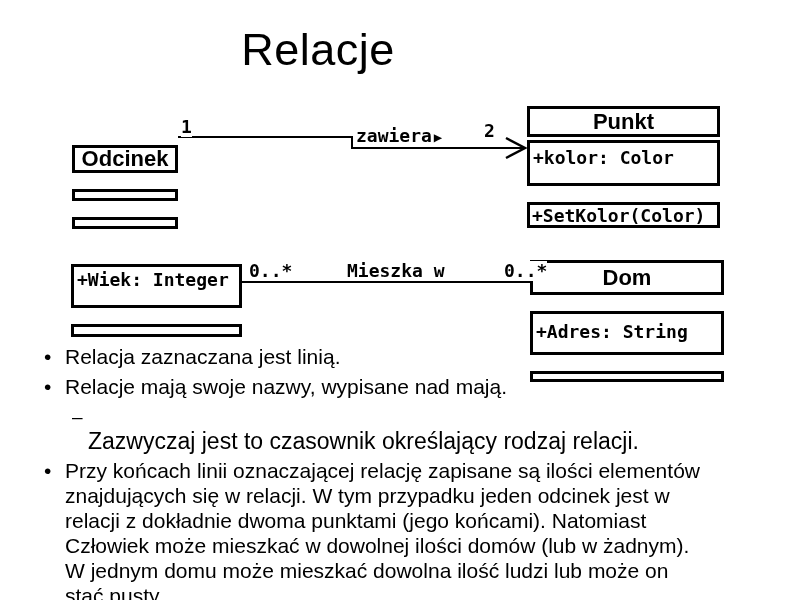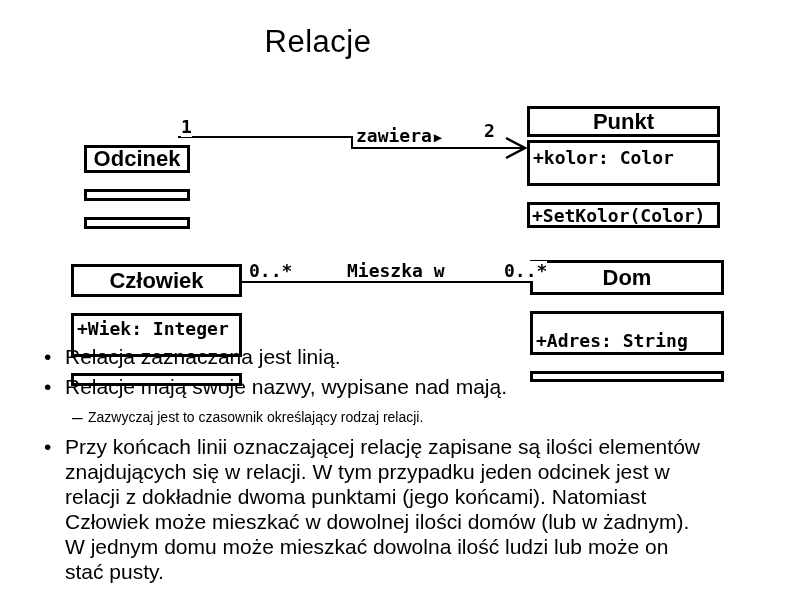--- a/index.html
+++ b/index.html
@@ -7,21 +7,21 @@
     position: relative;
     width: 800px; height: 600px;
     background: #ffffff;
     overflow: hidden;
     font-family: "Liberation Sans", sans-serif;
     color: #000000;
   }
   .slide-title {
     position: absolute; top: 24px; left: 0; width: 636px;
     text-align: center;
-    font-size: 31px; font-weight: 400;
+    font-size: 45px; font-weight: 400;
     letter-spacing: 0.5px;
   }
   svg.lines { position: absolute; left:0; top:0; z-index: 1; }
 
   .uml-box { position: absolute; display: flex; flex-direction: column; z-index: 2; }
   .comp {
     border: 3px solid #000; background: #fff; box-sizing: border-box; margin-top: 28px;
   }
   .comp + .comp { margin-top: 16px; }
   .uml-title {
@@ -50,56 +50,55 @@
     width: 21px; flex: 0 0 21px;
     font-size: 21px; line-height: 25px;
   }
   .b-row .b-text {
     width: 640px;
     font-size: 21px; line-height: 25px;
     letter-spacing: 0px;
   }
   .b-row.level2 { margin-left: 28px; margin-bottom: 4px; }
   .b-row.level2 .marker { width: 16px; flex: 0 0 16px; font-size: 19px; line-height: 26px; }
-  .b-row.level2 .b-text { width: 600px; font-size: 14px; line-height: 26px; }
+  .b-row.level2 .b-text { width: 600px; font-size: 23px; line-height: 26px; margin-top: 24px; }
 </style>
 </head>
 <body>
 
 <div class="slide">
 
   <div class="slide-title">Relacje</div>
 
   <svg class="lines" width="800" height="600" viewBox="0 0 800 600">
     <polyline points="178,137 352,137 352,148 523,148" fill="none" stroke="#000" stroke-width="2"></polyline>
     <path d="M506,138 L525,148 L506,158" fill="none" stroke="#000" stroke-width="2.5"></path>
     <line x1="241" y1="282" x2="554" y2="282" stroke="#000" stroke-width="2"></line>
   </svg>
 
-  <div class="uml-box" style="left:84px; top:117px; width:106px;">
+  <div class="uml-box" style="left:72px; top:117px; width:106px;">
     <div class="comp uml-title" style="height:28px;">Odcinek</div>
     <div class="comp" style="height:12px;"></div>
     <div class="comp" style="height:12px;"></div>
   </div>
 
   <div class="uml-box" style="left:527px; top:78px; width:193px;">
     <div class="comp uml-title" style="height:31px;">Punkt</div>
     <div class="comp attr-comp uml-mono" style="height:46px; margin-top:3px;">+kolor: Color</div>
     <div class="comp method-comp uml-mono" style="height:26px;">+SetKolor(Color)</div>
   </div>
 
   <div class="uml-box" style="left:71px; top:236px; width:171px;">
-    <div class="comp uml-title" style="height:33px;">Człowiek</div>
     <div class="comp attr-comp uml-mono" style="height:44px; padding-top:2px;">+Wiek: Integer</div>
     <div class="comp" style="height:13px;"></div>
   </div>
 
   <div class="uml-box" style="left:530px; top:232px; width:194px;justify-content:flex-end;">
     <div class="comp uml-title" style="height:35px;">Dom</div>
-    <div class="comp attr-comp uml-mono" style="height:44px; padding-top:16px;">+Adres: String</div>
+    <div class="comp attr-comp uml-mono" style="height:44px; padding-top:7px;">+Adres: String</div>
     <div class="comp" style="height:11px;"></div>
   </div>
 
   <div class="edge-label" style="left:181px; top:117px;">1</div>
   <div class="edge-label" style="left:353px; top:126px; padding:0 3px;">
     <span>zawiera</span><span class="dir-icon">▶</span>
   </div>
   <div class="edge-label" style="left:484px; top:121px;">2</div>
 
   <div class="edge-label" style="left:249px; top:261px;">0..*</div>

